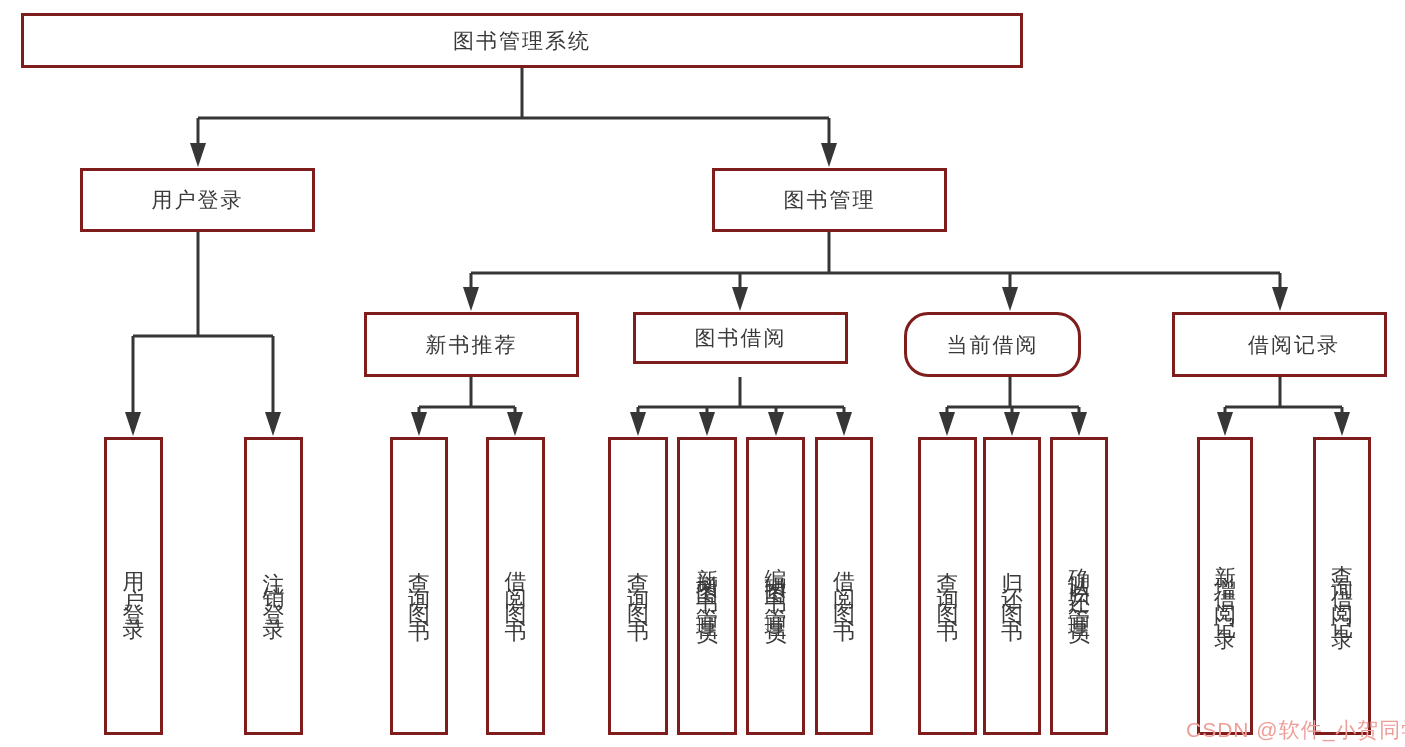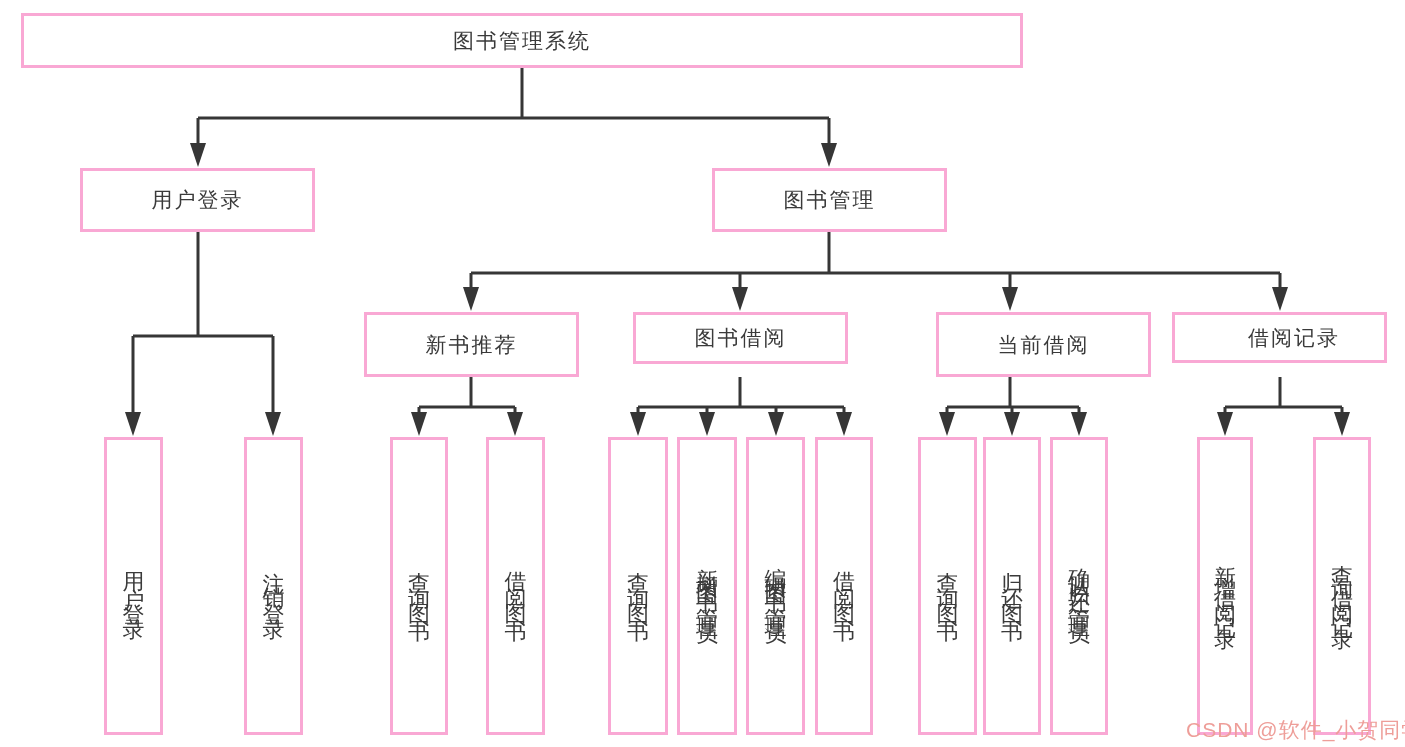--- a/index.html
+++ b/index.html
@@ -27,21 +27,21 @@
     stroke: #363636;
     stroke-width: 3;
   }
   .connectors polygon {
     fill: #363636;
     stroke: none;
   }
   .box {
     position: absolute;
     box-sizing: border-box;
-    border: 3px solid #f9a8d4;
+    border: 3px solid #7f1d1d;
     background: #ffffff;
     display: flex;
     align-items: center;
     justify-content: center;
     text-align: right;
   }
   .box.h span {
     font-size: 21px;
     letter-spacing: 2px;
     color: #3a3a3a;
@@ -128,24 +128,24 @@
   <div class="box h" style="left:364px; top:312px; width:215px; height:65px;">
     <span>新书推荐</span>
   </div>
 
   <div class="box h" style="left:712px; top:168px; width:235px; height:64px;">
     <span>图书管理</span>
   </div>
   <div class="box h" style="left:633px; top:312px; width:215px; height:52px;">
     <span>图书借阅</span>
   </div>
-  <div class="box h" style="left:936px; top:312px; width:215px; height:65px;">
+  <div class="box h" style="left:904px; top:312px; width:177px; height:65px;border-radius:24px;">
     <span>当前借阅</span>
   </div>
-  <div class="box h" style="left:1172px; top:312px; width:215px; height:51px;padding-left:29px;">
+  <div class="box h" style="left:1172px; top:312px; width:215px; height:65px;padding-left:29px;">
     <span>借阅记录</span>
   </div>
 
   <div class="box v len4" style="left:104px; width:59px;">
     <span>用户登录</span>
   </div>
   <div class="box v len4" style="left:244px; width:59px;">
     <span>注销登录</span>
   </div>
 

